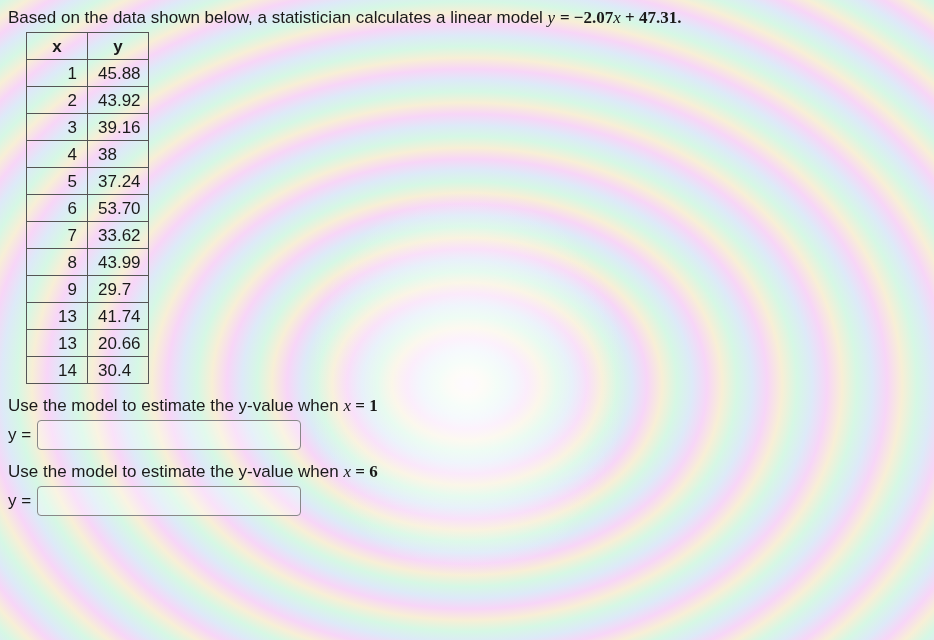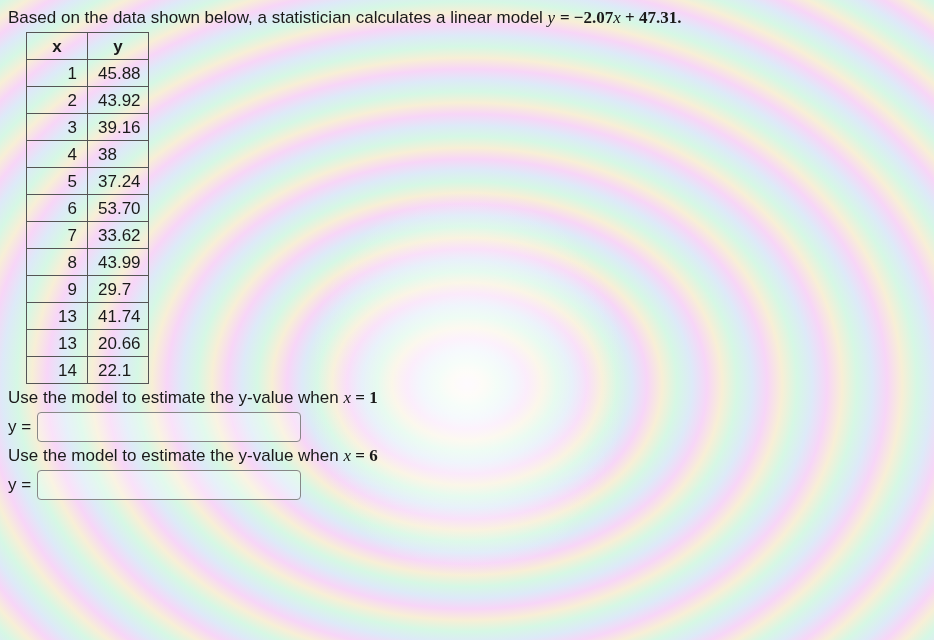--- a/index.html
+++ b/index.html
@@ -54,21 +54,21 @@
     }
     td.yval {
       text-align: left;
       padding-right: 6px;
     }
     td.xval {
       text-align: right;
       padding-right: 10px;
     }
     .qline {
-      margin: 4px 0 2px 0;
+      margin: 12px 0 2px 0;
     }
     .ans-line {
       margin: 4px 0;
       display: flex;
       align-items: center;
       gap: 6px;
     }
     input.ansbox {
       border: 1px solid #888;
       background: rgba(255,255,255,0.3);
@@ -135,21 +135,21 @@
     <tr>
         <td class="xval">13</td>
         <td class="yval">41.74</td>
       </tr>
     <tr>
         <td class="xval">13</td>
         <td class="yval">20.66</td>
       </tr>
     <tr>
         <td class="xval">14</td>
-        <td class="yval">22.1</td>
+        <td class="yval">30.4</td>
       </tr>
   </tbody>
 </table>
 
 <div class="qline">
   <span>Use the model to estimate the y-value when </span>
   <span class="math-it">x</span><span class="math"> = 1</span>
 </div>
 <div class="ans-line">
   <span>y =</span>

